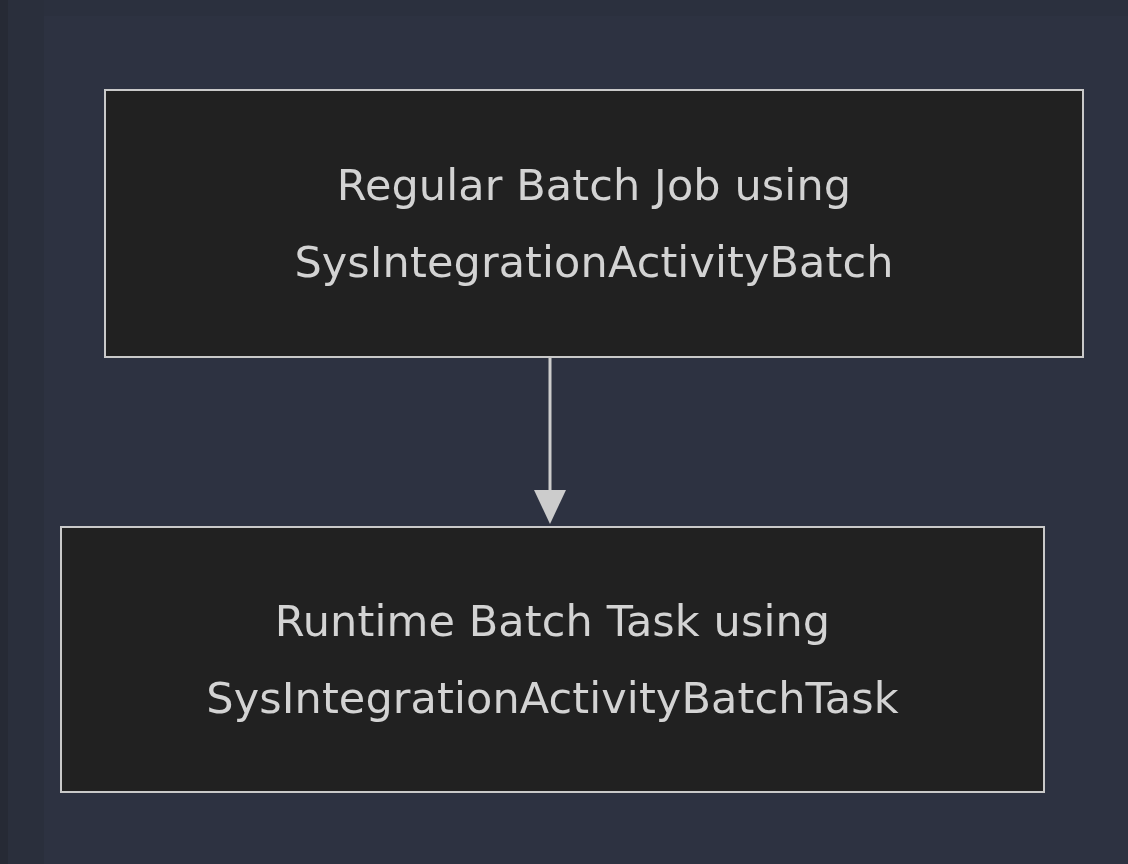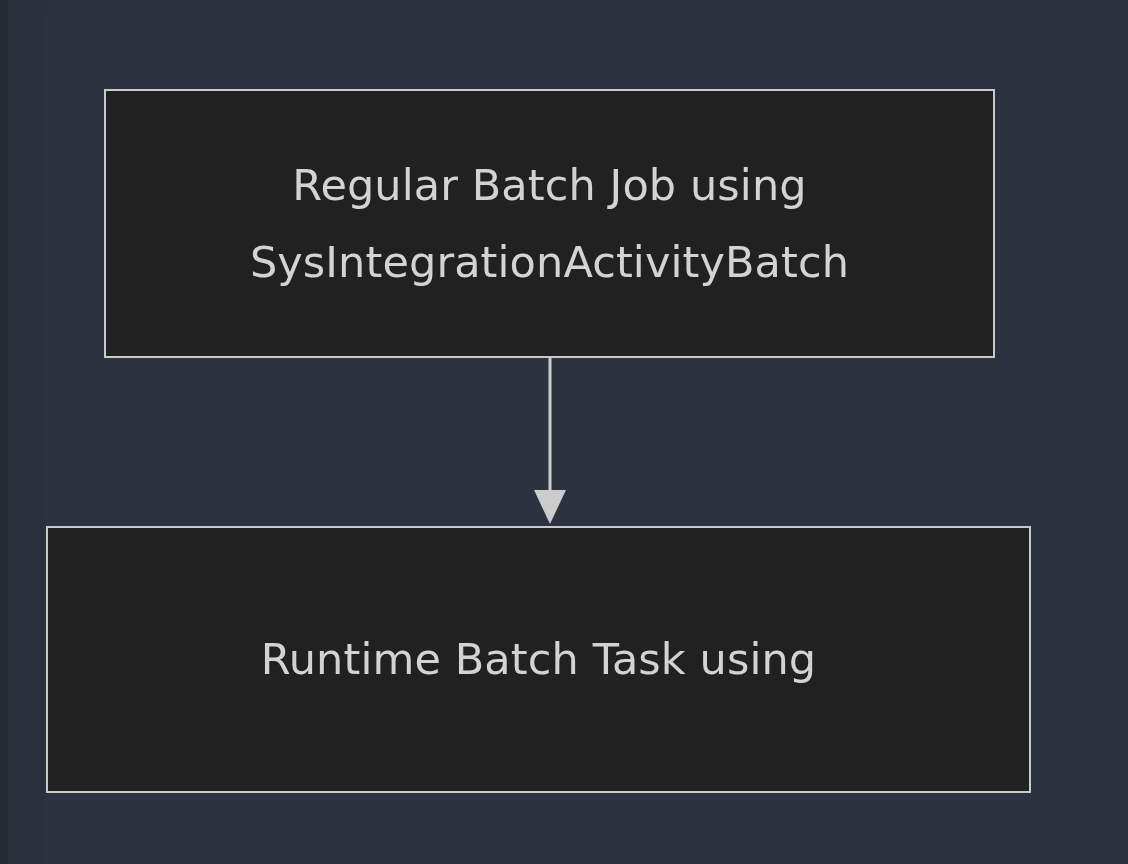--- a/index.html
+++ b/index.html
@@ -65,25 +65,25 @@
     color: #d3d3d3;
     white-space: nowrap;
   }
   .node-line + .node-line {
     margin-top: 34px;
   }
 
   #node-batch-job {
     left: 104px;
     top: 89px;
-    width: 891px;
+    width: 980px;
     height: 269px;
   }
   #node-batch-task {
-    left: 46px;
+    left: 60px;
     top: 526px;
     width: 985px;
     height: 267px;
     text-align: right;
   }
 
   
   .connector {
     position: absolute;
     left: 0; top: 0;
@@ -108,15 +108,16 @@
     </g>
   </svg>
 
   <div id="node-batch-job" class="node">
     <span class="node-line">Regular Batch Job using</span>
     <span class="node-line">SysIntegrationActivityBatch</span>
   </div>
 
   <div id="node-batch-task" class="node">
     <span class="node-line">Runtime Batch Task using</span>
+    <span class="node-line">SysIntegrationActivityBatchTask</span>
   </div>
 
 </div>
 
 </body></html>

